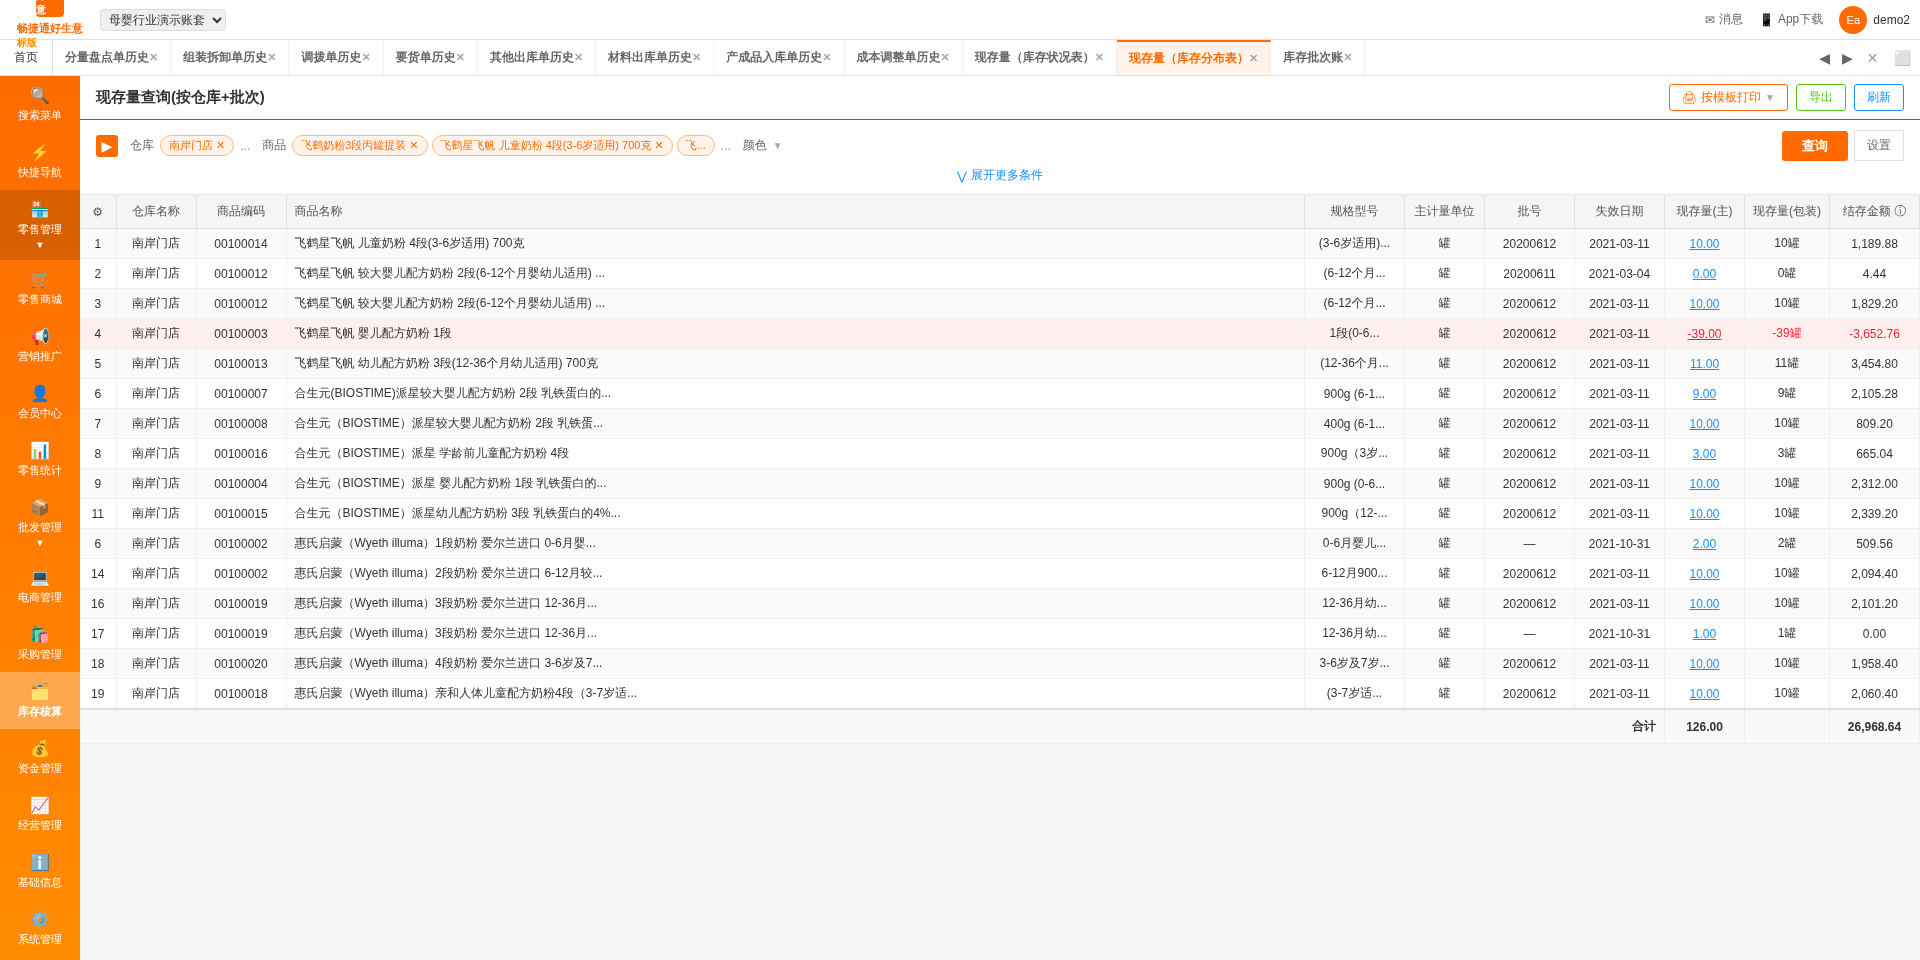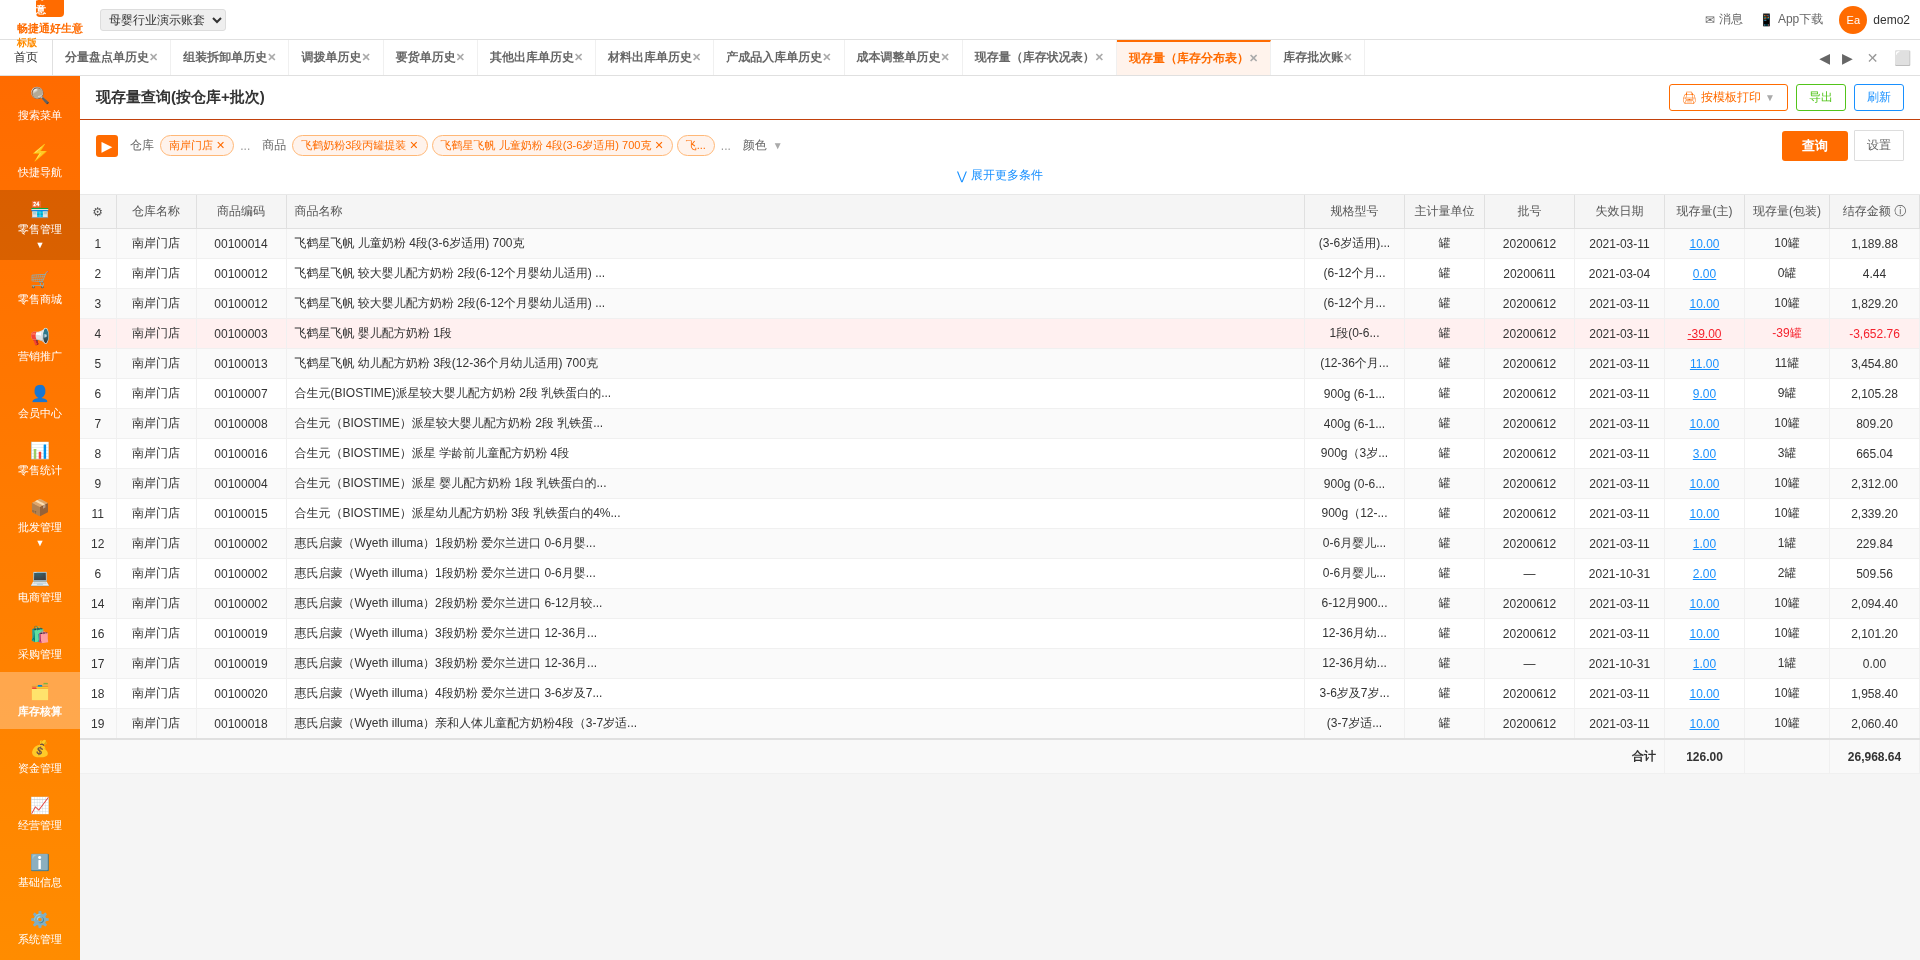--- a/index.html
+++ b/index.html
@@ -455,33 +455,20 @@
     <td class="col-name" style="text-align:left;">合生元（BIOSTIME）派星幼儿配方奶粉 3段 乳铁蛋白的4%...</td>
     <td class="col-spec">900g（12-...</td>
     <td class="col-unit">罐</td>
     <td class="col-batch">20200612</td>
     <td class="col-expiry">2021-03-11</td>
     <td class="col-qty1"><span class="link-val">10.00</span></td>
     <td class="col-qty2">10罐</td>
     <td class="col-balance">2,339.20</td>
   </tr>
             <tr>
-    <td class="col-no">12</td>
-    <td class="col-warehouse">南岸门店</td>
-    <td class="col-code">00100002</td>
-    <td class="col-name" style="text-align:left;">惠氏启蒙（Wyeth illuma）1段奶粉 爱尔兰进口 0-6月婴...</td>
-    <td class="col-spec">0-6月婴儿...</td>
-    <td class="col-unit">罐</td>
-    <td class="col-batch">20200612</td>
-    <td class="col-expiry">2021-03-11</td>
-    <td class="col-qty1"><span class="link-val">1.00</span></td>
-    <td class="col-qty2">1罐</td>
-    <td class="col-balance">229.84</td>
-  </tr>
-            <tr>
     <td class="col-no">6</td>
     <td class="col-warehouse">南岸门店</td>
     <td class="col-code">00100002</td>
     <td class="col-name" style="text-align:left;">惠氏启蒙（Wyeth illuma）1段奶粉 爱尔兰进口 0-6月婴...</td>
     <td class="col-spec">0-6月婴儿...</td>
     <td class="col-unit">罐</td>
     <td class="col-batch">—</td>
     <td class="col-expiry">2021-10-31</td>
     <td class="col-qty1"><span class="link-val">2.00</span></td>
     <td class="col-qty2">2罐</td>

